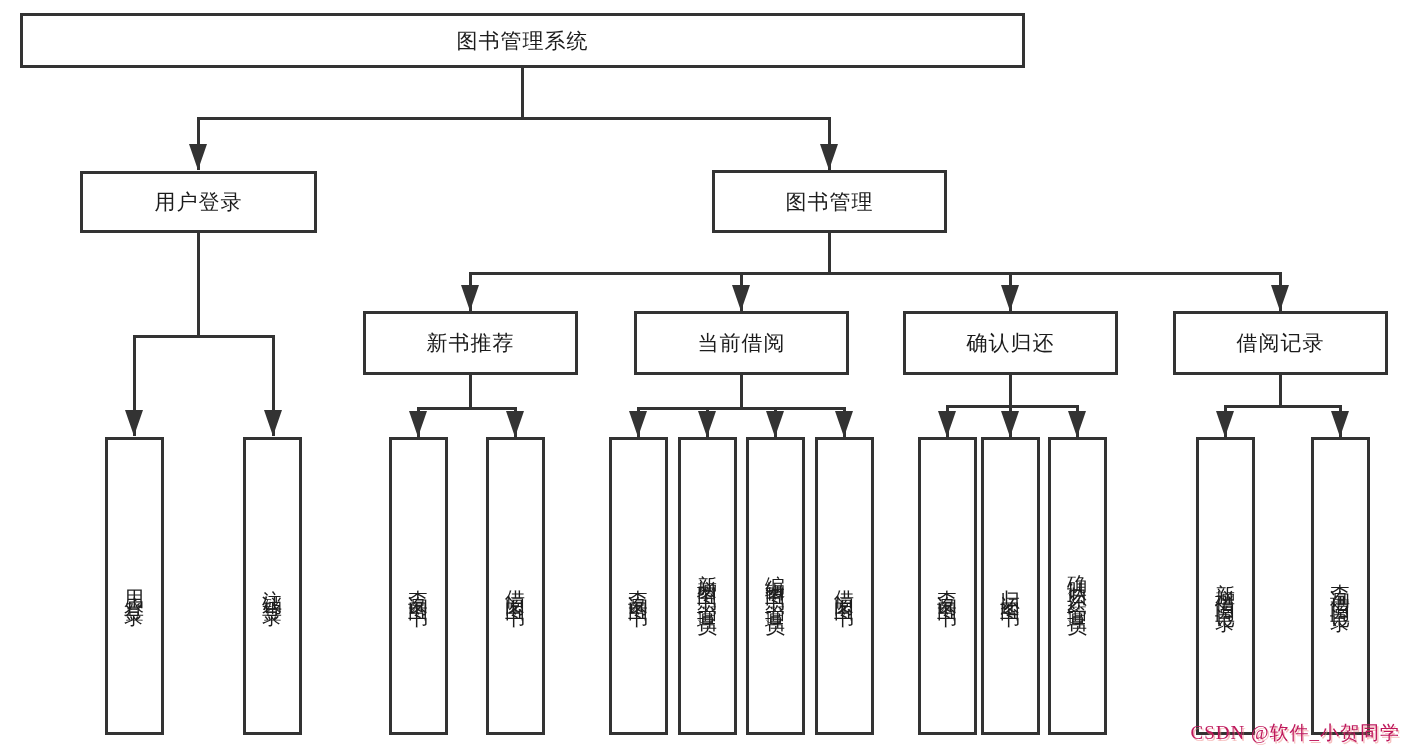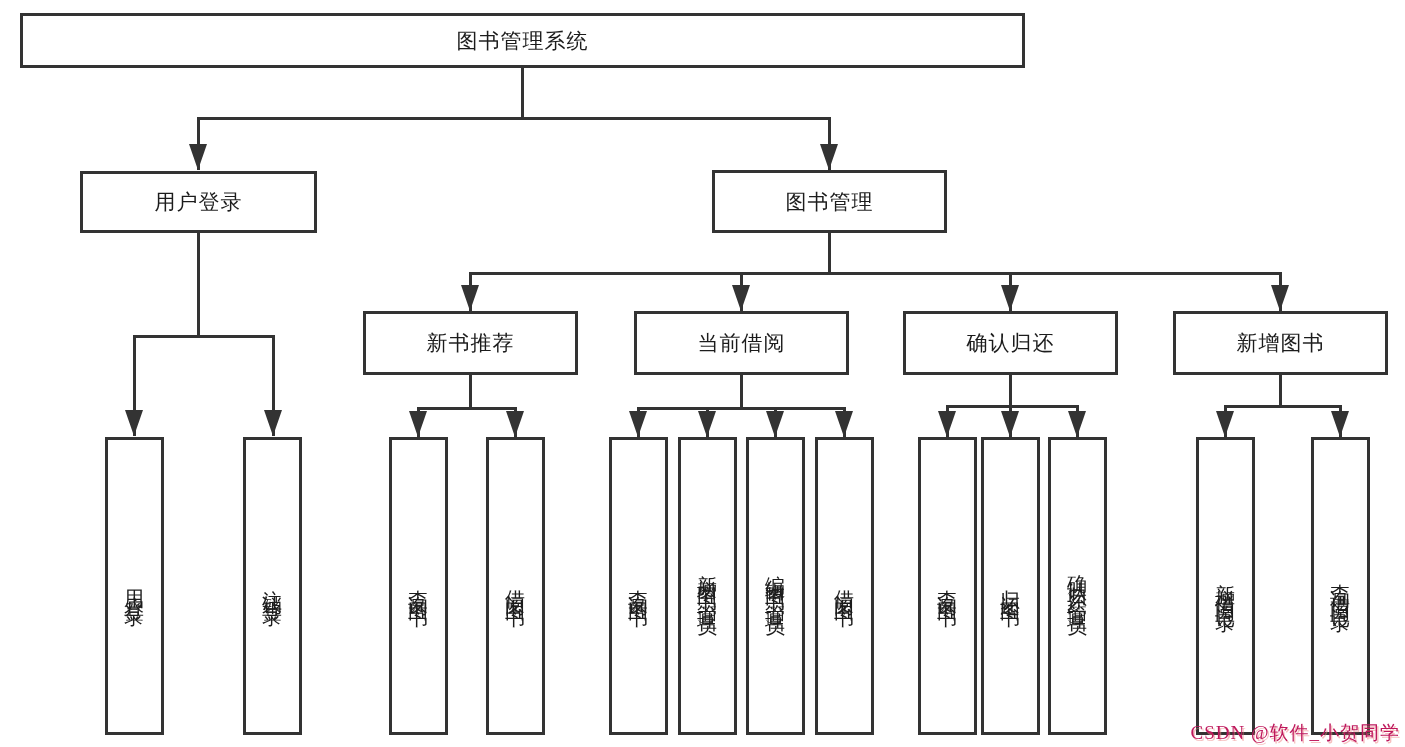--- a/index.html
+++ b/index.html
@@ -55,21 +55,21 @@
 <div class="stage">
 
   <div class="box" style="left:20px;top:13px;width:1005px;height:55px;">图书管理系统</div>
 
   <div class="box" style="left:80px;top:171px;width:237px;height:62px;">用户登录</div>
   <div class="box" style="left:363px;top:311px;width:215px;height:64px;">新书推荐</div>
 
   <div class="box" style="left:712px;top:170px;width:235px;height:63px;">图书管理</div>
   <div class="box" style="left:634px;top:311px;width:215px;height:64px;">当前借阅</div>
   <div class="box" style="left:903px;top:311px;width:215px;height:64px;">确认归还</div>
-  <div class="box" style="left:1173px;top:311px;width:215px;height:64px;">新增图书</div>
+  <div class="box" style="left:1173px;top:311px;width:215px;height:64px;">借阅记录</div>
 
   <div class="box leaf" style="left:105px;">用户登录</div>
   <div class="box leaf" style="left:243px;">注销登录</div>
   <div class="box leaf" style="left:389px;">查询图书</div>
   <div class="box leaf" style="left:486px;">借阅图书</div>
   <div class="box leaf" style="left:609px;">查询图书</div>
   <div class="box leaf" style="left:678px;">新增图书（管理员）</div>
   <div class="box leaf" style="left:746px;">编辑图书（管理员）</div>
   <div class="box leaf" style="left:815px;">借阅图书</div>
   <div class="box leaf" style="left:918px;">查询图书</div>

